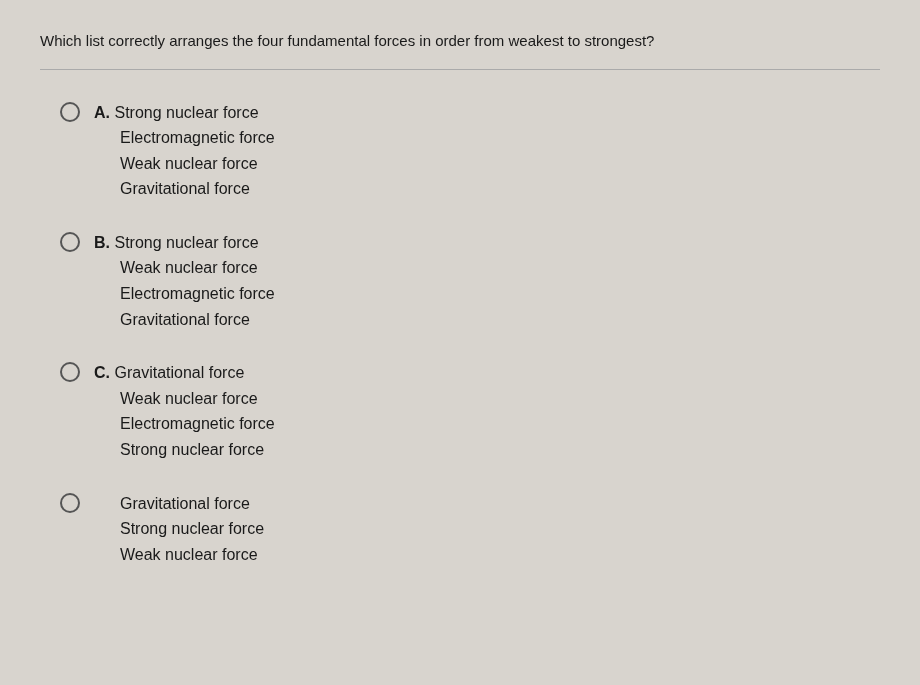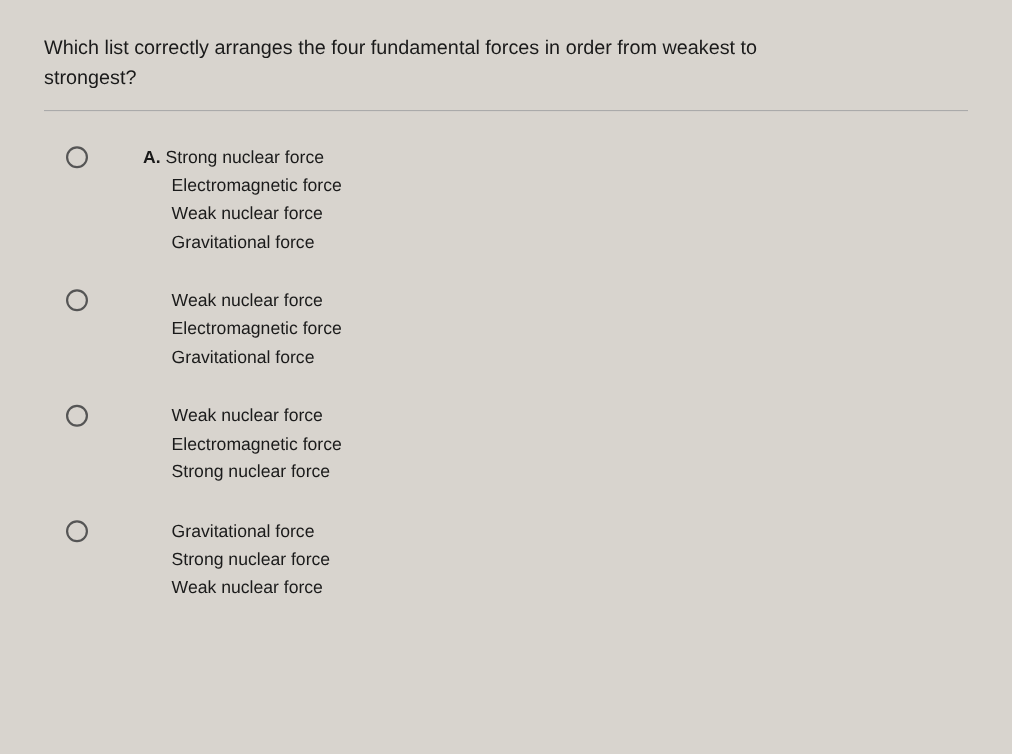--- a/index.html
+++ b/index.html
@@ -11,21 +11,21 @@
     body {
       background-color: #d8d4ce;
       font-family: Arial, sans-serif;
       width: 920px;
       min-height: 685px;
       padding: 30px 40px;
       color: #1a1a1a;
     }
 
     .question-text {
-      font-size: 18px;
+      font-size: 15px;
       line-height: 1.5;
       font-weight: 400;
       margin-bottom: 16px;
       max-width: 680px;
     }
 
     .divider {
       border: none;
       border-top: 1px solid #aaa;
       margin-bottom: 30px;
@@ -66,21 +66,20 @@
     .option-content {
       display: flex;
       flex-direction: column;
       gap: 0px;
     }
 
     .option-item {
       font-size: 16px;
       font-weight: 400;
       line-height: 1.6;
-      margin-left: 36px;
     }
 
     .option-label-inline {
       font-weight: 700;
     }
   </style>
 </head>
 <body>
 
 <p class="question-text">Which list correctly arranges the four fundamental forces in order from weakest to strongest?</p>
@@ -94,28 +93,30 @@
       <div class="option-content">
         <p class="option-item"><span class="option-label-inline">A. </span>Strong nuclear force</p>
         <p class="option-item" style="padding-left: 26px;">Electromagnetic force</p>
         <p class="option-item" style="padding-left: 26px;">Weak nuclear force</p>
         <p class="option-item" style="padding-left: 26px;">Gravitational force</p>
       </div>
     </div>
     <div class="option">
       <input type="radio" name="fundamental-forces" class="radio-circle" style="">
       <div class="option-content">
+        <p class="option-item"><span class="option-label-inline">B. </span>Strong nuclear force</p>
         <p class="option-item" style="padding-left: 26px;">Weak nuclear force</p>
         <p class="option-item" style="padding-left: 26px;">Electromagnetic force</p>
         <p class="option-item" style="padding-left: 26px;">Gravitational force</p>
       </div>
     </div>
     <div class="option">
       <input type="radio" name="fundamental-forces" class="radio-circle" style="">
       <div class="option-content">
+        <p class="option-item"><span class="option-label-inline">C. </span>Gravitational force</p>
         <p class="option-item" style="padding-left: 26px;">Weak nuclear force</p>
         <p class="option-item" style="padding-left: 26px;">Electromagnetic force</p>
         <p class="option-item" style="padding-left: 26px;">Strong nuclear force</p>
       </div>
     </div>
     <div class="option">
       <input type="radio" name="fundamental-forces" class="radio-circle" style="">
       <div class="option-content">
         <p class="option-item" style="padding-left: 26px;">Gravitational force</p>
         <p class="option-item" style="padding-left: 26px;">Strong nuclear force</p>

